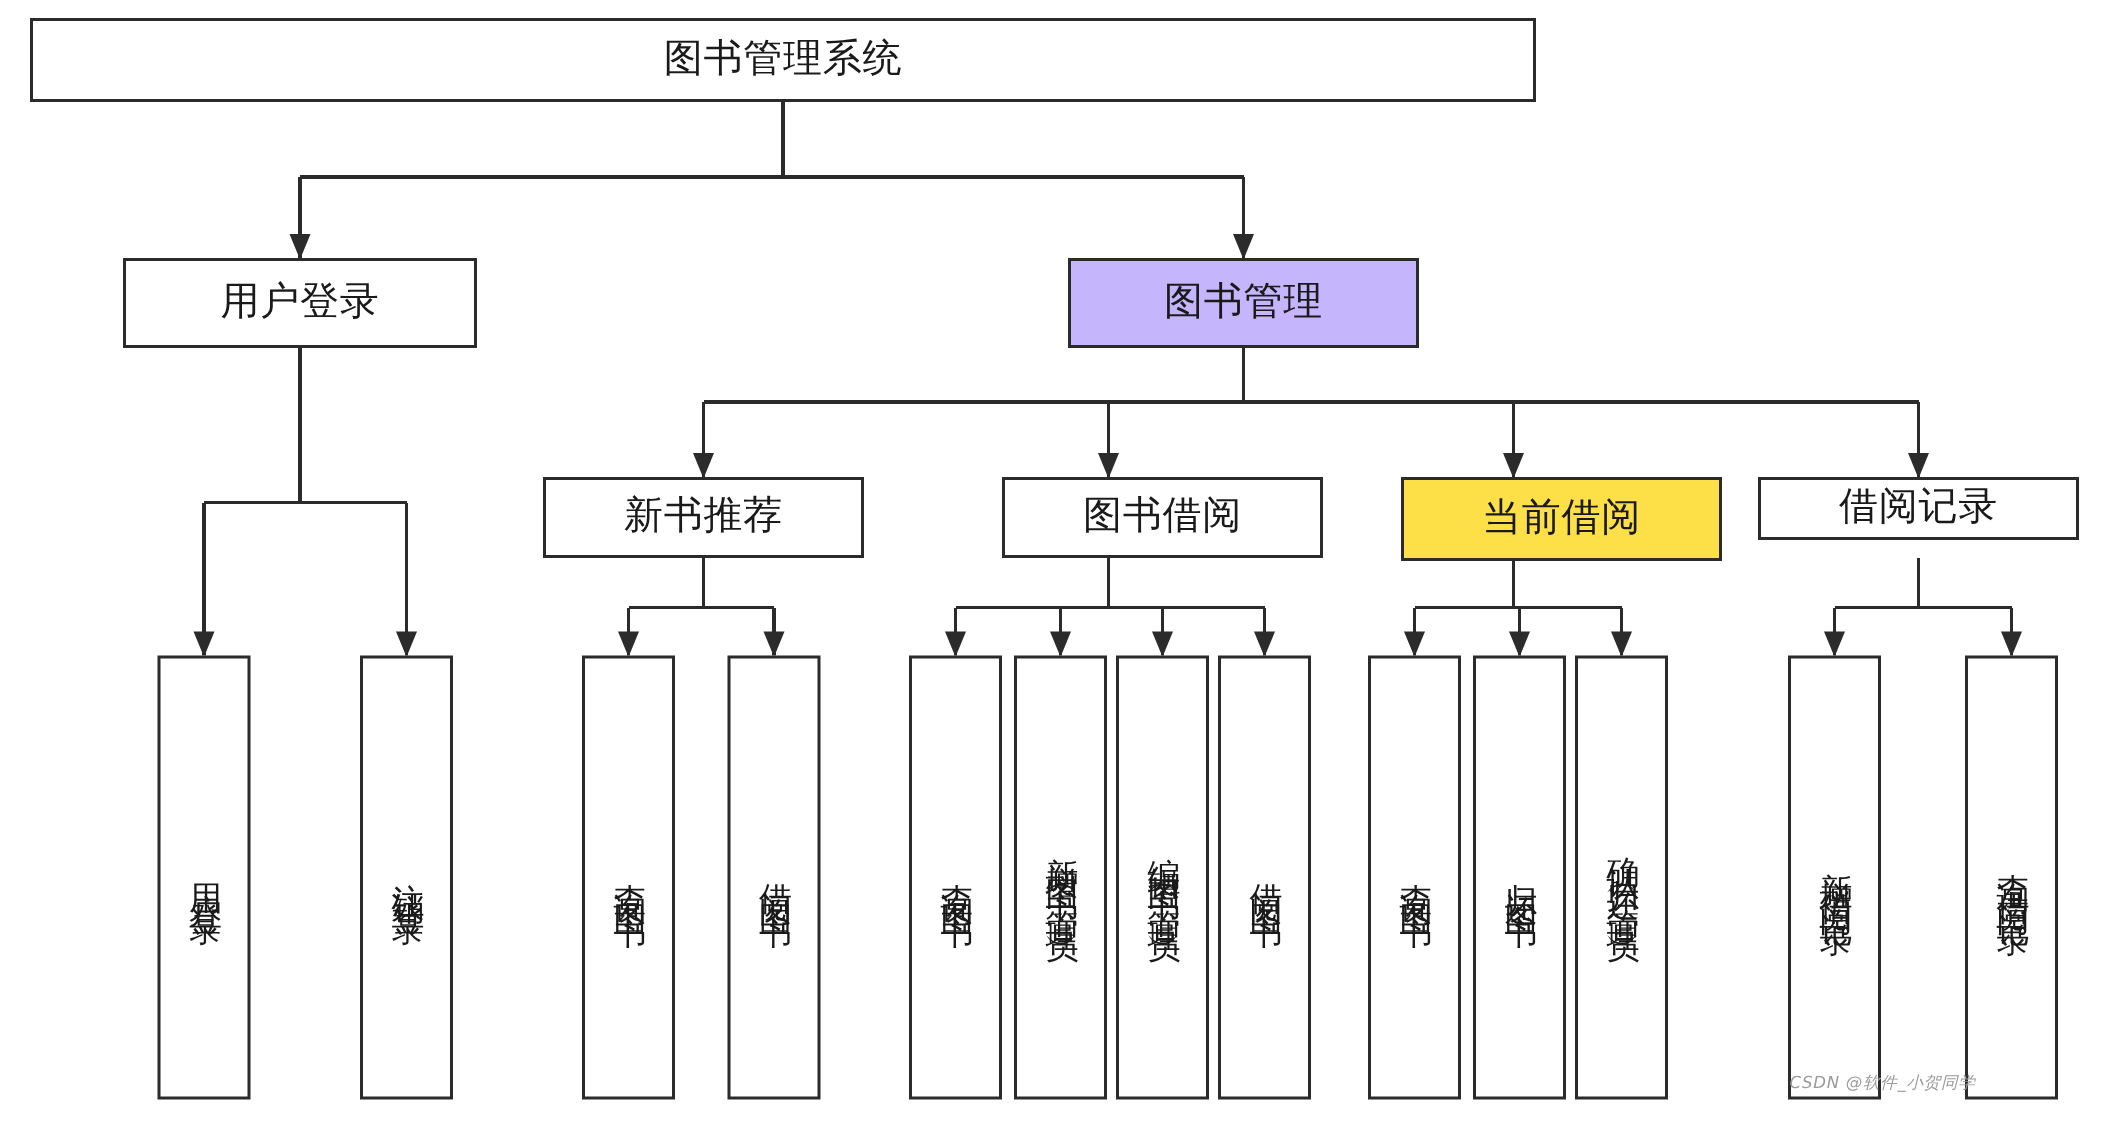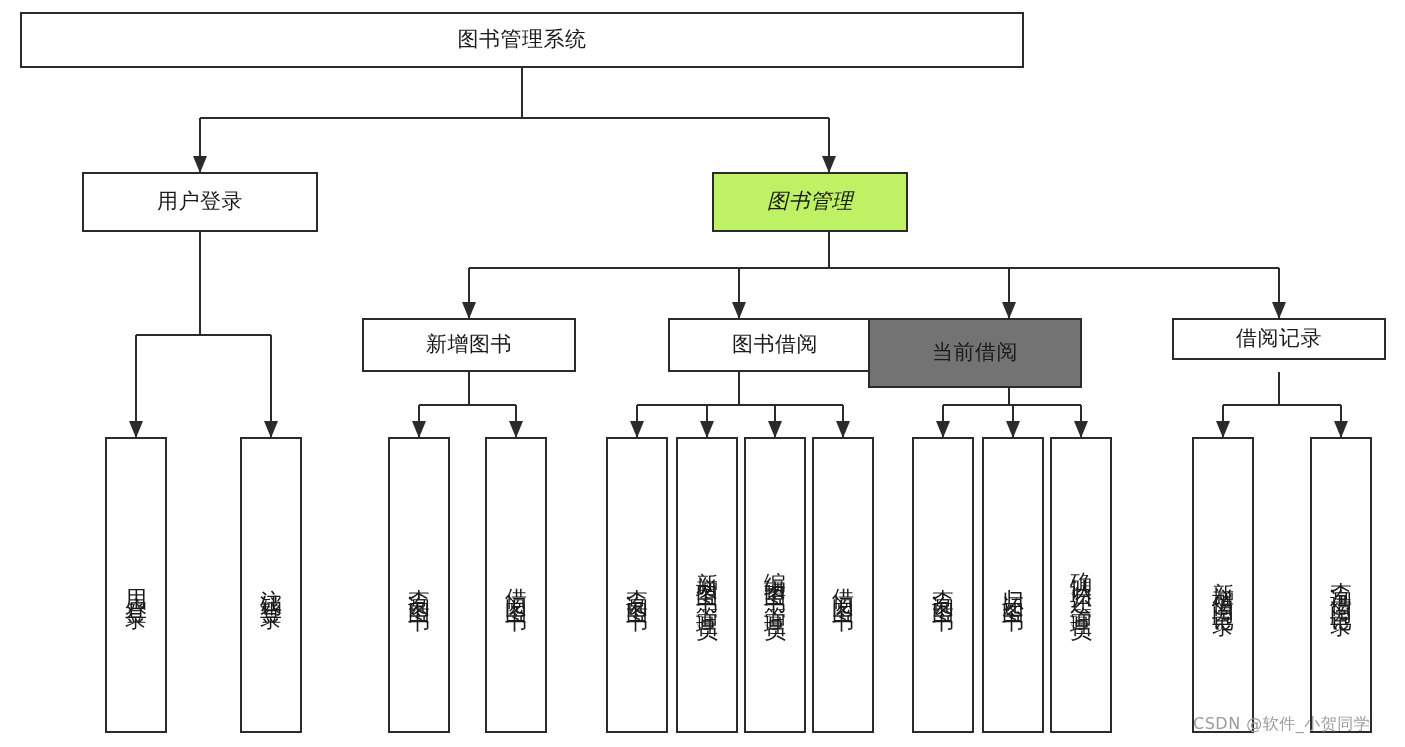--- a/index.html
+++ b/index.html
@@ -30,42 +30,43 @@
     position: absolute;
     box-sizing: border-box;
     background: #ffffff;
     border: 2px solid #2b2b2b;
     display: flex;
     align-items: center;
     justify-content: center;
     color: #1a1a1a;
   }
   .node-h {
-    font-size: 21px;
+    font-size: 26px;
     line-height: 1.2;
     letter-spacing: 0.5px;
     white-space: nowrap;
   }
   .node-v {
     writing-mode: vertical-rl;
     text-orientation: upright;
     font-size: 22px;
     line-height: 1.0;
     letter-spacing: 7px;
     text-align: center;
     padding-top: 4px;
     padding-bottom: 4px;
     white-space: nowrap;
   }
   .watermark {
     position: absolute;
-    font-size: 16px;
+    font-size: 11px;
     color: #9b9b9b;
     white-space: nowrap;
     letter-spacing: 0.5px;
+    font-style: italic;
   }
 </style>
 </head>
 <body>
 
 <div id="canvas">
   <svg id="edges" viewBox="0 0 1405 747">
       <line x1="522" y1="68" x2="522" y2="118" stroke="#2b2b2b" stroke-width="2.2" shape-rendering="crispEdges"></line>
       <line x1="200" y1="118" x2="829" y2="118" stroke="#2b2b2b" stroke-width="2.2" shape-rendering="crispEdges"></line>
       <line x1="200" y1="118" x2="200" y2="172" stroke="#2b2b2b" stroke-width="2.2" shape-rendering="crispEdges"></line>
@@ -119,30 +120,30 @@
       <line x1="1341" y1="405" x2="1341" y2="437" stroke="#2b2b2b" stroke-width="2.2" shape-rendering="crispEdges"></line>
       <polygon points="1334,421 1348,421 1341,438" fill="#2b2b2b"></polygon>
     </svg>
   <div id="node-layer">
       <div class="node node-h" style="left: 20px; top: 12px; width: 1004px; height: 56px; border-color: rgb(43, 43, 43); background: rgb(255, 255, 255); color: rgb(26, 26, 26);">
         <span>图书管理系统</span>
       </div>
       <div class="node node-h" style="left: 82px; top: 172px; width: 236px; height: 60px; border-color: rgb(43, 43, 43); background: rgb(255, 255, 255); color: rgb(26, 26, 26);">
         <span>用户登录</span>
       </div>
-      <div class="node node-h" style="left: 712px; top: 172px; width: 196px; height: 60px; border-color: rgb(43, 43, 43); background: #bef264; color: rgb(26, 26, 26); font-style: italic;">
+      <div class="node node-h" style="left: 712px; top: 172px; width: 234px; height: 60px; border-color: rgb(43, 43, 43); background: #c4b5fd; color: rgb(26, 26, 26);">
         <span>图书管理</span>
       </div>
       <div class="node node-h" style="left: 362px; top: 318px; width: 214px; height: 54px; border-color: rgb(43, 43, 43); background: rgb(255, 255, 255); color: rgb(26, 26, 26);">
-        <span>新增图书</span>
+        <span>新书推荐</span>
       </div>
       <div class="node node-h" style="left: 632px; top: 318px; width: 214px; height: 54px; border-color: rgb(43, 43, 43); background: rgb(255, 255, 255); color: rgb(26, 26, 26); margin-left: 36px;">
         <span>图书借阅</span>
       </div>
-      <div class="node node-h" style="left: 868px; top: 318px; width: 214px; height: 70px; border-color: rgb(43, 43, 43); background: #737373; color: rgb(26, 26, 26);">
+      <div class="node node-h" style="left: 934px; top: 318px; width: 214px; height: 56px; border-color: rgb(43, 43, 43); background: #fde047; color: rgb(26, 26, 26);">
         <span>当前借阅</span>
       </div>
       <div class="node node-h" style="left: 1172px; top: 318px; width: 214px; height: 42px; border-color: rgb(43, 43, 43); background: rgb(255, 255, 255); color: rgb(26, 26, 26);">
         <span>借阅记录</span>
       </div>
       <div class="node node-v" style="left: 105px; top: 437px; width: 62px; height: 296px; border-color: rgb(43, 43, 43); background: rgb(255, 255, 255); color: rgb(26, 26, 26);">
         <span>用户登录</span>
       </div>
       <div class="node node-v" style="left: 240px; top: 437px; width: 62px; height: 296px; border-color: rgb(43, 43, 43); background: rgb(255, 255, 255); color: rgb(26, 26, 26);">
         <span>注销登录</span>

